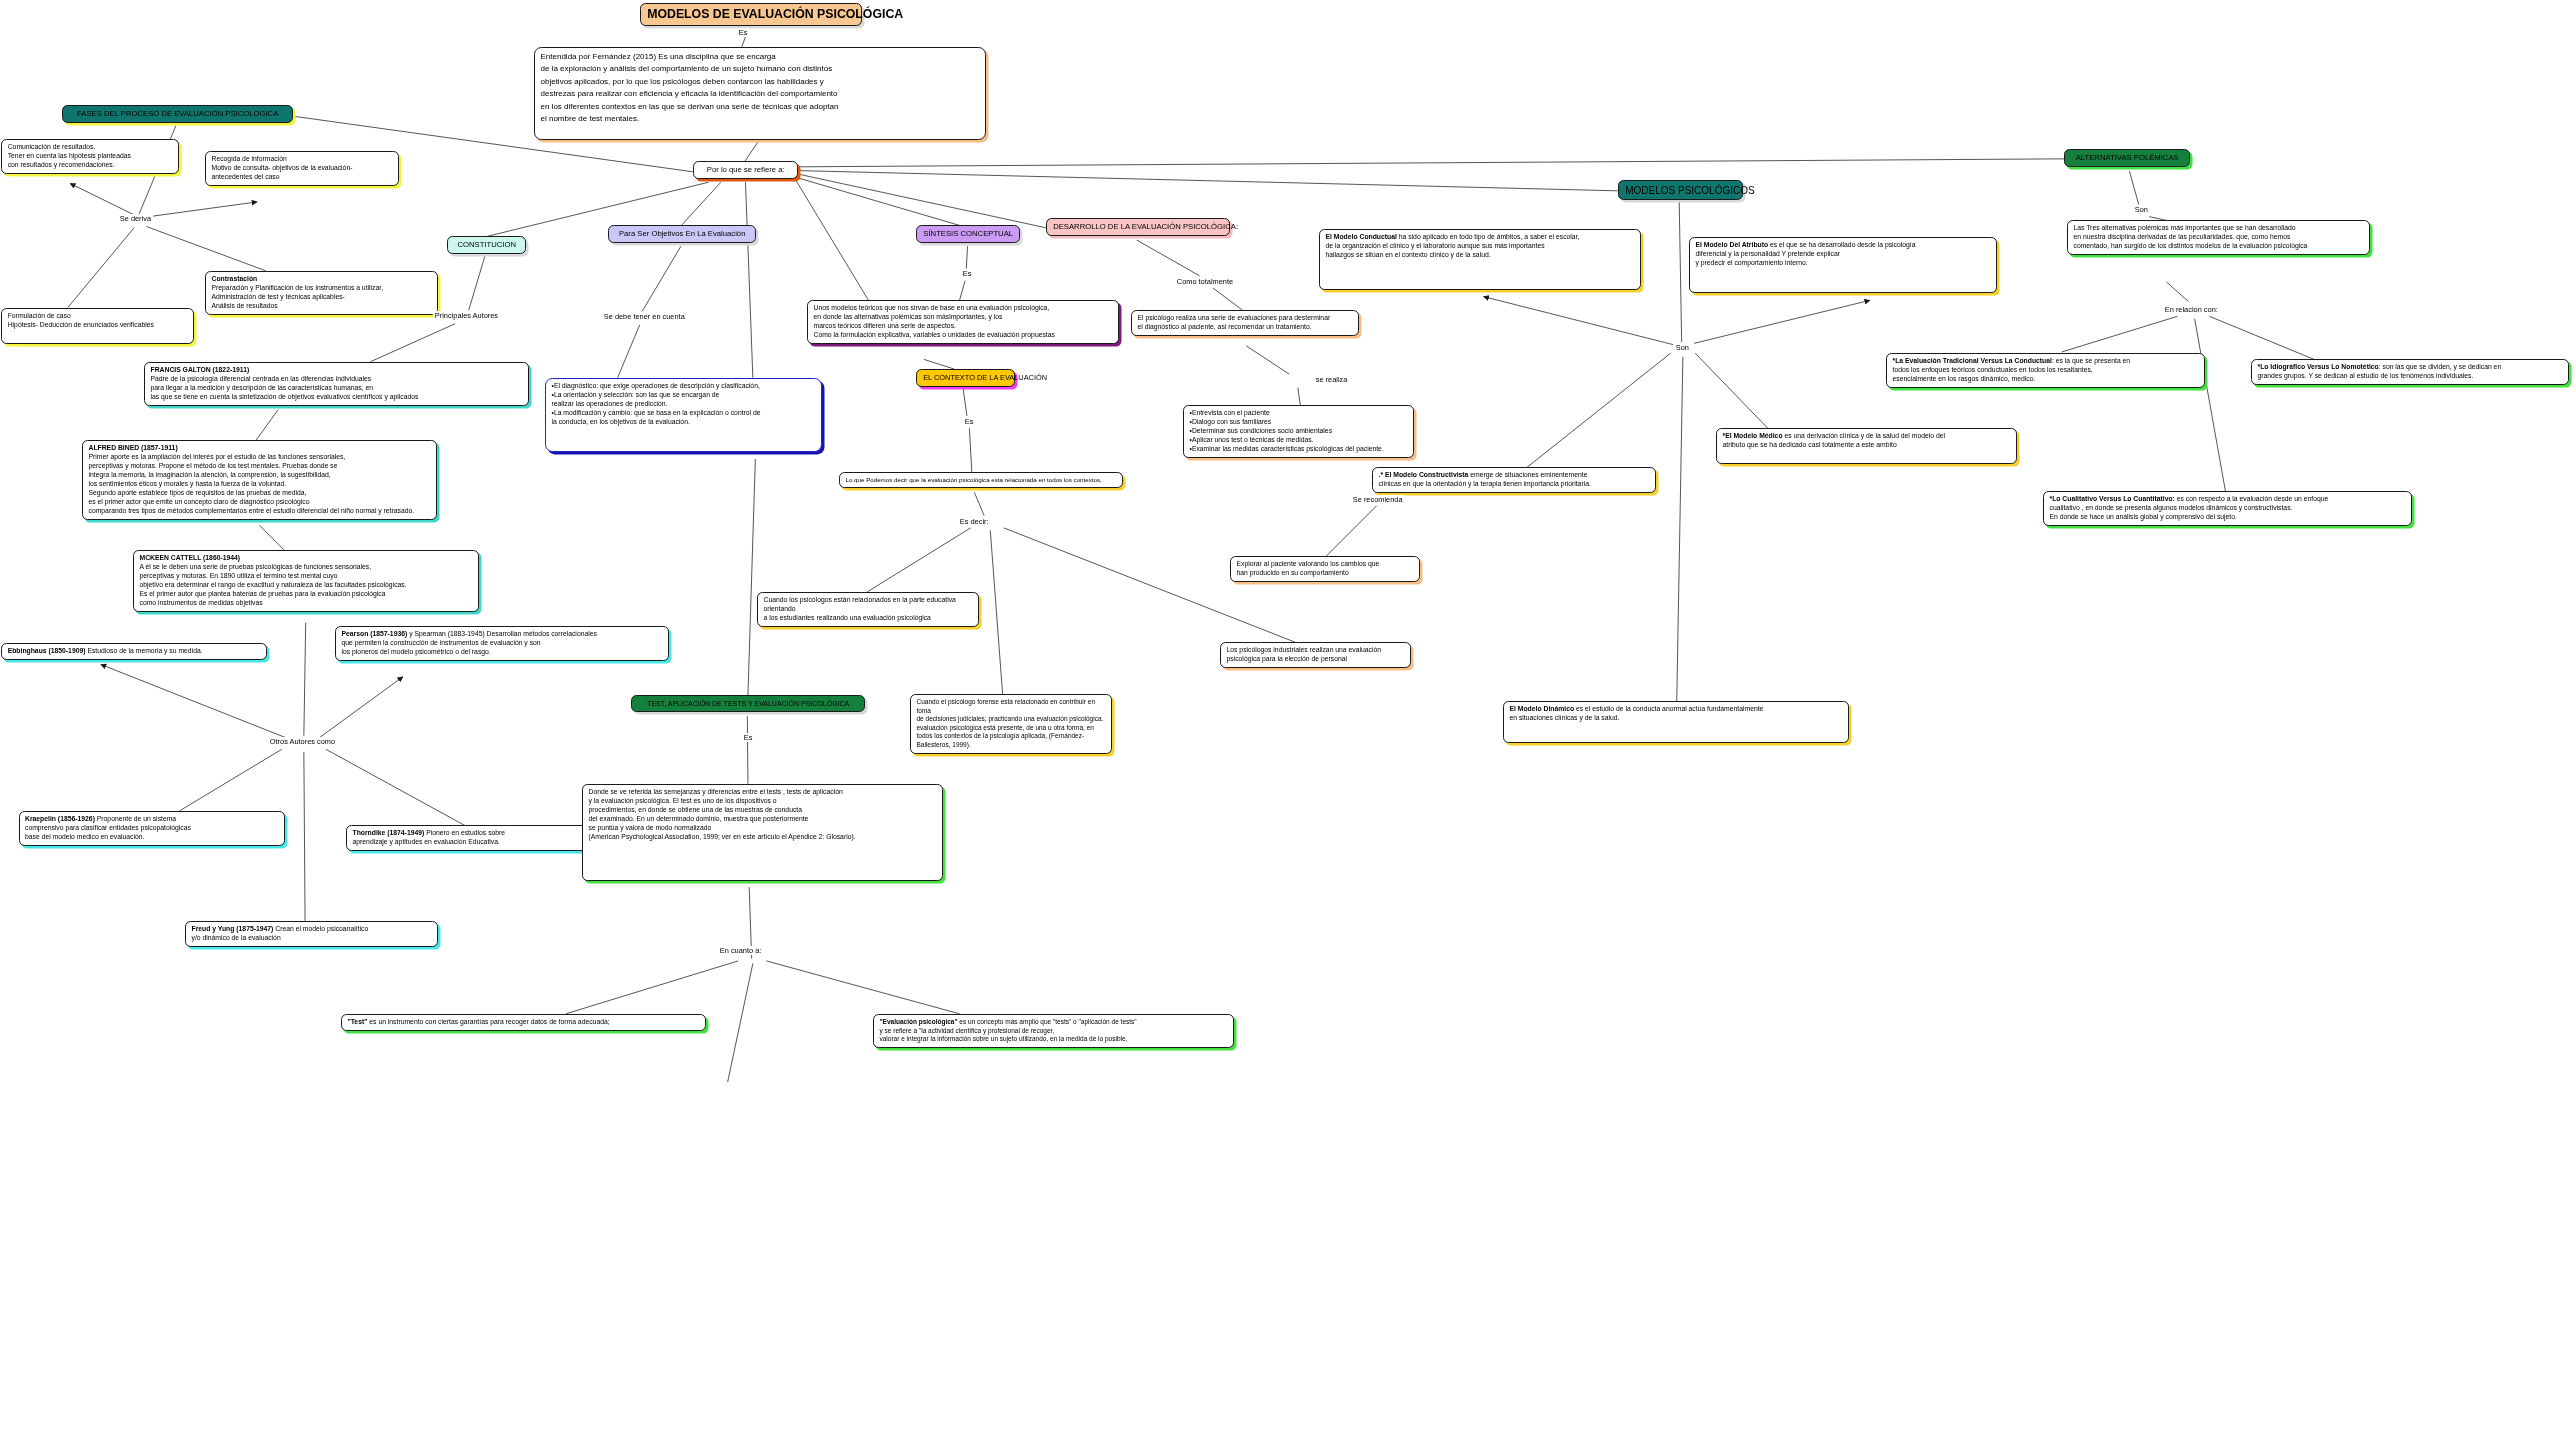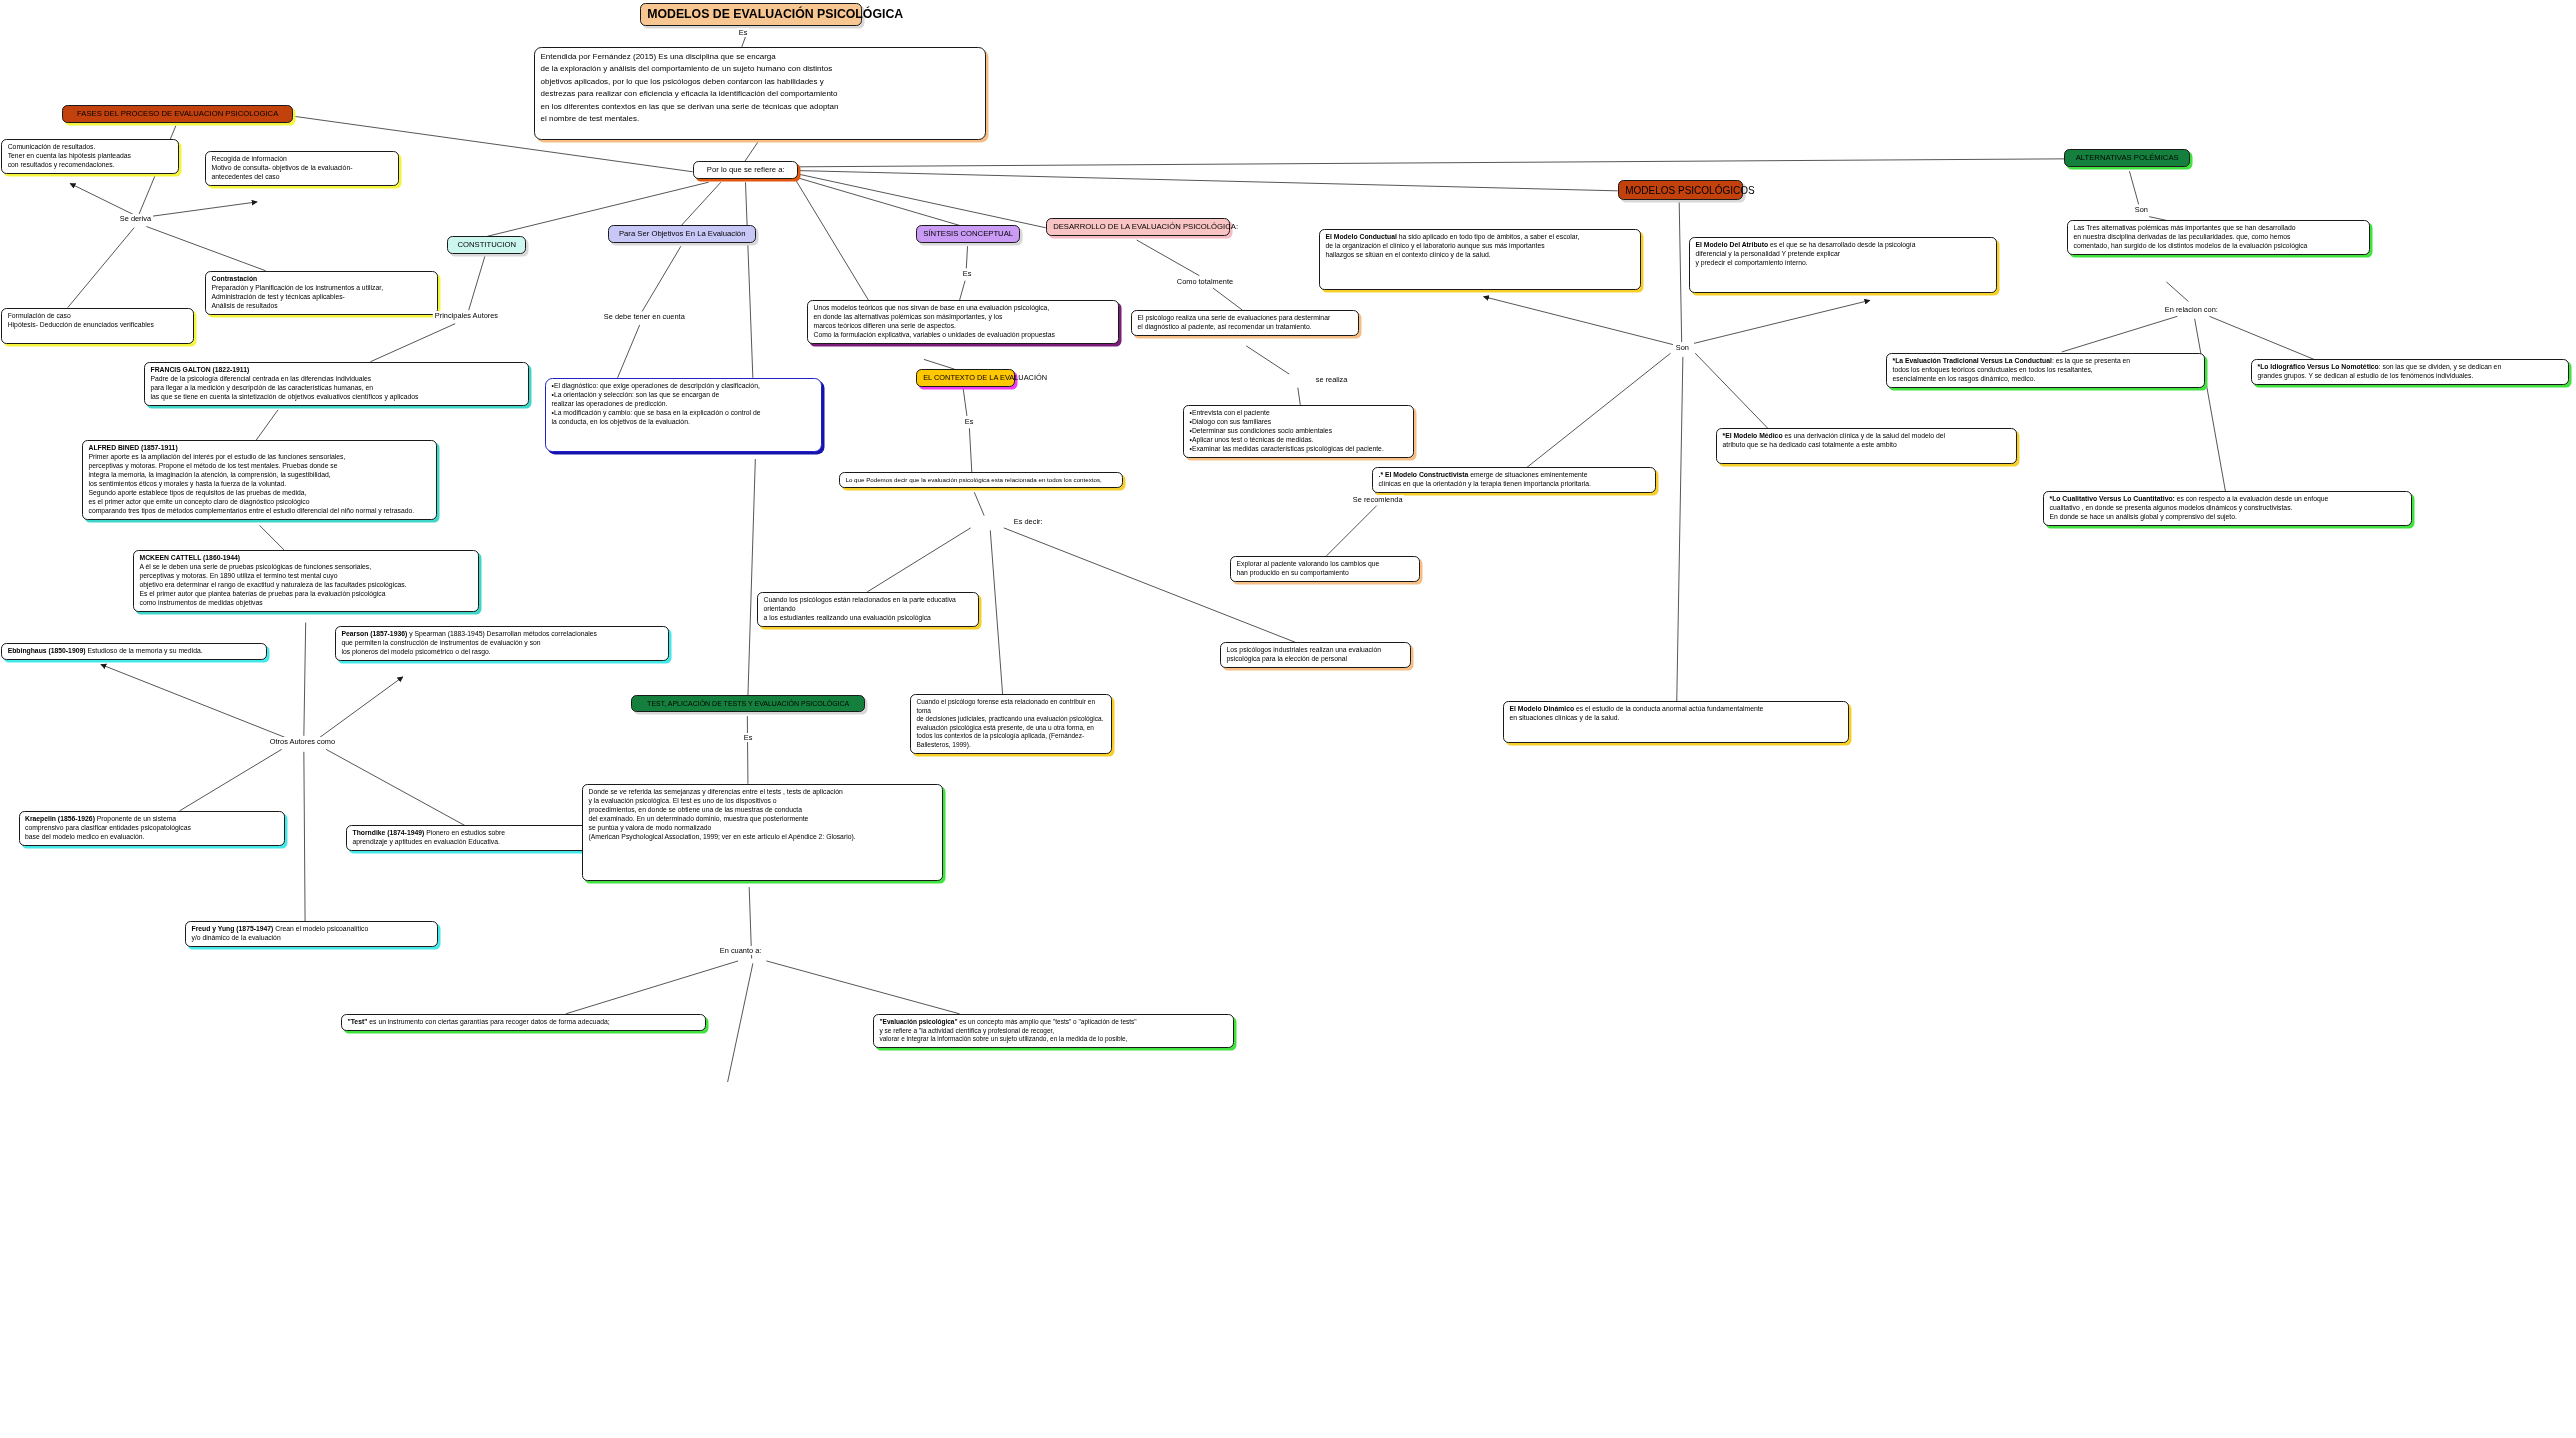--- a/index.html
+++ b/index.html
@@ -14,21 +14,21 @@
   .sh-yellow{box-shadow:2.5px 2.5px 0 #f4f43e;}
   .sh-teal{box-shadow:2.5px 2.5px 0 #3fd6c9;}
   .sh-cyan{box-shadow:2.5px 2.5px 0 #45e8e8;}
   .sh-orange{box-shadow:2.5px 2.5px 0 #f6bd84;}
   .sh-gold{box-shadow:2.5px 2.5px 0 #f6cf2a;}
   .sh-green{box-shadow:2.5px 2.5px 0 #41e23f;}
   .sh-purple{box-shadow:2.5px 2.5px 0 #7c1d7c;}
   .sh-magenta{box-shadow:2.5px 2.5px 0 #f03cf0;}
   .sh-pink{box-shadow:2.5px 2.5px 0 #f4b9c2;}
   .sh-dkorange{box-shadow:2.5px 2.5px 0 #e2570d;border-width:1.2px;}
-  .blue-border{border:1.5px solid #2020c8;box-shadow:2.5px 2.5px 0 #1414ad;} .bg-yellow{background:#c2410c;} .bg-cyan{background:#ccf7ee;}
+  .blue-border{border:1.5px solid #2020c8;box-shadow:2.5px 2.5px 0 #1414ad;} .bg-yellow{background:#0f766e;} .bg-cyan{background:#ccf7ee;}
   .bg-lav{background:#c8c8f8;} .bg-pur{background:#c99bf5;} .bg-pink{background:#f8c3c3;}
   .bg-amber{background:#ffc800;} .bg-green{background:#15803d;} .bg-bluegray{background:#e4efef;}
   .lbl{position:absolute;z-index:3;font-size:7.4px;white-space:nowrap;background:#fff;padding:0 1.8px;}
   .node b{white-space:pre-line;}
 </style>
 </head>
 <body>
 
 <div id="canvas">
 
@@ -251,21 +251,21 @@
 *Fernández Ballesteros, R., De Bruyn , E. E. J, Godoy, A., Hornke, L. F., Ter Laak, J., Vizcarro, C., Westhoff, K., Westmeyer, H. y Zaccagnini, J. L. (2003).
 Guías para el proceso de evaluación (GAP): una propuesta a discusión. Papeles del Psicólogo, 23(84), 58-70</div>
 
 <span class="lbl" style="left:737px;top:28px;">Es</span>
 <span class="lbl" style="left:118px;top:214px;">Se deriva</span>
 <span class="lbl" style="left:433px;top:311px;">Principales Autores</span>
 <span class="lbl" style="left:268px;top:737px;">Otros Autores como</span>
 <span class="lbl" style="left:602px;top:312px;">Se debe tener en cuenta</span>
 <span class="lbl" style="left:961px;top:269px;">Es</span>
 <span class="lbl" style="left:963px;top:417px;">Es</span>
-<span class="lbl" style="left:1012px;top:517px;">Es decir:</span>
+<span class="lbl" style="left:958px;top:517px;">Es decir:</span>
 <span class="lbl" style="left:1175px;top:277px;">Como totalmente</span>
 <span class="lbl" style="left:1278px;top:375px;margin-left:36px;">se realiza</span>
 <span class="lbl" style="left:1351px;top:495px;">Se recomienda</span>
 <span class="lbl" style="left:1674px;top:343px;">Son</span>
 <span class="lbl" style="left:2133px;top:205px;">Son</span>
 <span class="lbl" style="left:2163px;top:305px;">En relacion con:</span>
 <span class="lbl" style="left:742px;top:733px;">Es</span>
 <span class="lbl" style="left:718px;top:946px;">En cuanto a:</span>
 <span class="lbl" style="left:263px;top:1273px;font-size:14px;">Referencias</span>
 

